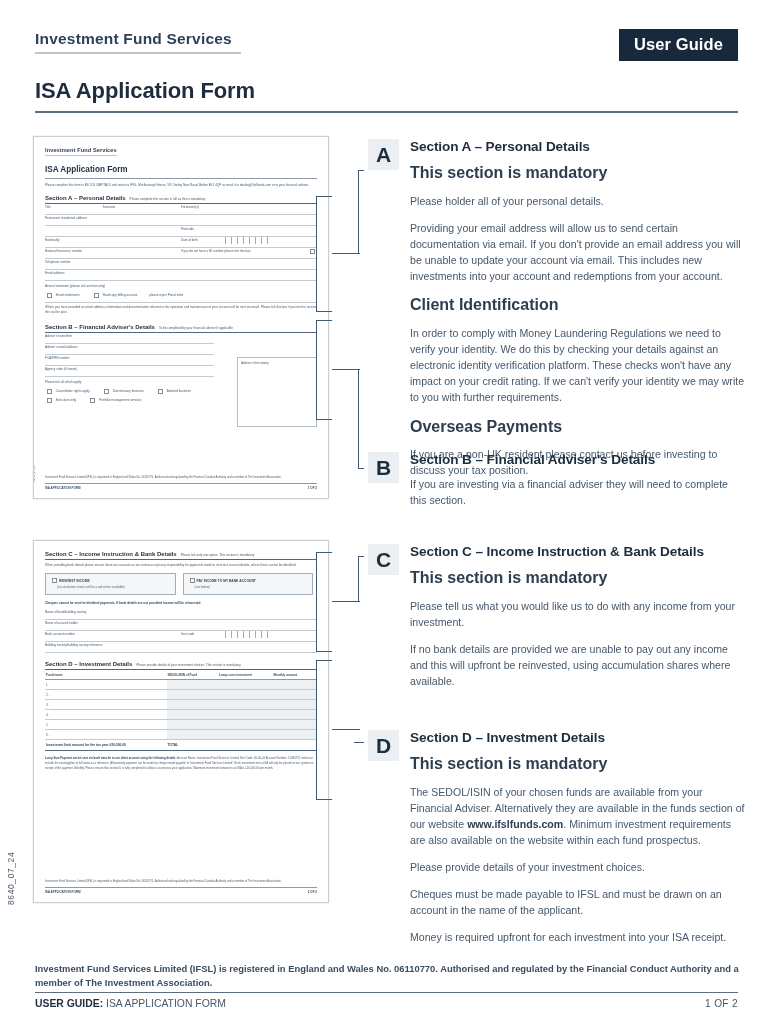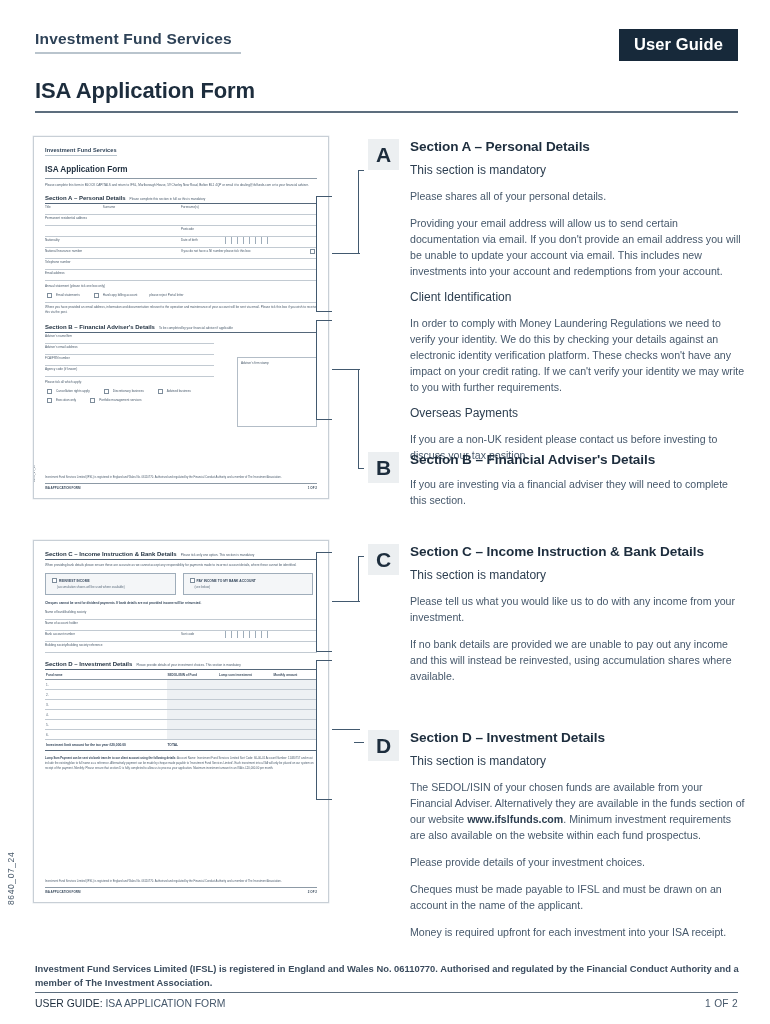--- a/index.html
+++ b/index.html
@@ -138,21 +138,21 @@
     width: 31px; height: 31px; background: #eceff1;
     display: flex; align-items: center; justify-content: center;
     font-size: 21px; font-weight: 700; color: #1d2d3d;
   }
   .sec-body { margin-left: 42px; }
   .sec-h {
     font-size: 13.6px; font-weight: 700; color: #1d2d3d;
     letter-spacing: -.1px; margin-bottom: 7px; line-height: 1.25;
   }
   .sub-h {
-    font-size: 12px; font-weight: 400; color: #2c3e50;
+    font-size: 16px; font-weight: 700; color: #2c3e50;
     margin-bottom: 9px; line-height: 1.3;
   }
   .p {
     font-size: 10.6px; line-height: 1.52; color: #46586b;
     margin-bottom: 11px;
   }
   .p:last-child { margin-bottom: 0; }
   .p b { font-weight: 700; color: #2c3e50; }
 
   
@@ -162,21 +162,21 @@
   }
   .foot-rule {
     position: absolute; left: 35px; top: 992px; width: 703px;
     height: 1.4px; background: #5d6e7e;
   }
   .foot-bar {
     position: absolute; left: 35px; top: 998px; width: 703px;
     display: flex; justify-content: space-between; align-items: baseline;
   }
   .foot-left { font-size: 10.4px; color: #46586b; }
-  .foot-left b { font-weight: 400; color: #1d2d3d; }
+  .foot-left b { font-weight: 700; color: #1d2d3d; }
   .foot-right { font-size: 10.2px; color: #46586b; letter-spacing: .3px; }
 </style>
 </head>
 <body>
 
 <div class="page">
 
   <div class="brand-wrap">
     <div class="brand">Investment Fund Services</div>
     <div class="brand-rule"></div>
@@ -456,21 +456,21 @@
   <div class="bracket" style="top:660px; height:140px;"></div>
   <div class="lead" style="left:332px; top:729px; width:28px;"></div>
   <div class="drop" style="left:358px; top:742px; height:0px;"></div>
   <div class="stub" style="left:354px; top:742px; width:10px;"></div>
 
   <div class="sec" style="top:139px;">
     <div class="sec-letter">A</div>
     <div class="sec-body">
       <div class="sec-h">Section A – Personal Details</div>
       <div class="sub-h">This section is mandatory</div>
-      <div class="p">Please shares all of your personal details.</div>
+      <div class="p">Please holder all of your personal details.</div>
       <div class="p">Providing your email address will allow us to send certain documentation via email. If you don't provide an email address you will be unable to update your account via email. This includes new investments into your account and redemptions from your account.</div>
       <div class="sub-h">Client Identification</div>
       <div class="p">In order to comply with Money Laundering Regulations we need to verify your identity. We do this by checking your details against an electronic identity verification platform. These checks won't have any impact on your credit rating. If we can't verify your identity we may write to you with further requirements.</div>
       <div class="sub-h">Overseas Payments</div>
       <div class="p">If you are a non-UK resident please contact us before investing to discuss your tax position.</div>
     </div>
   </div>
 
   <div class="sec" style="top:452px;">
     <div class="sec-letter">B</div>
@@ -479,21 +479,21 @@
       <div class="p">If you are investing via a financial adviser they will need to complete this section.</div>
     </div>
   </div>
 
   <div class="sec" style="top:544px;">
     <div class="sec-letter">C</div>
     <div class="sec-body">
       <div class="sec-h">Section C – Income Instruction &amp; Bank Details</div>
       <div class="sub-h">This section is mandatory</div>
       <div class="p">Please tell us what you would like us to do with any income from your investment.</div>
-      <div class="p">If no bank details are provided we are unable to pay out any income and this will instead be reinvested, using accumulation shares where available.</div>
+      <div class="p">If no bank details are provided we are unable to pay out any income and this will upfront be reinvested, using accumulation shares where available.</div>
     </div>
   </div>
 
   <div class="sec" style="top:730px;">
     <div class="sec-letter">D</div>
     <div class="sec-body">
       <div class="sec-h">Section D – Investment Details</div>
       <div class="sub-h">This section is mandatory</div>
       <div class="p">The SEDOL/ISIN of your chosen funds are available from your Financial Adviser. Alternatively they are available in the funds section of our website <b>www.ifslfunds.com</b>. Minimum investment requirements are also available on the website within each fund prospectus.</div>
       <div class="p">Please provide details of your investment choices.</div>

